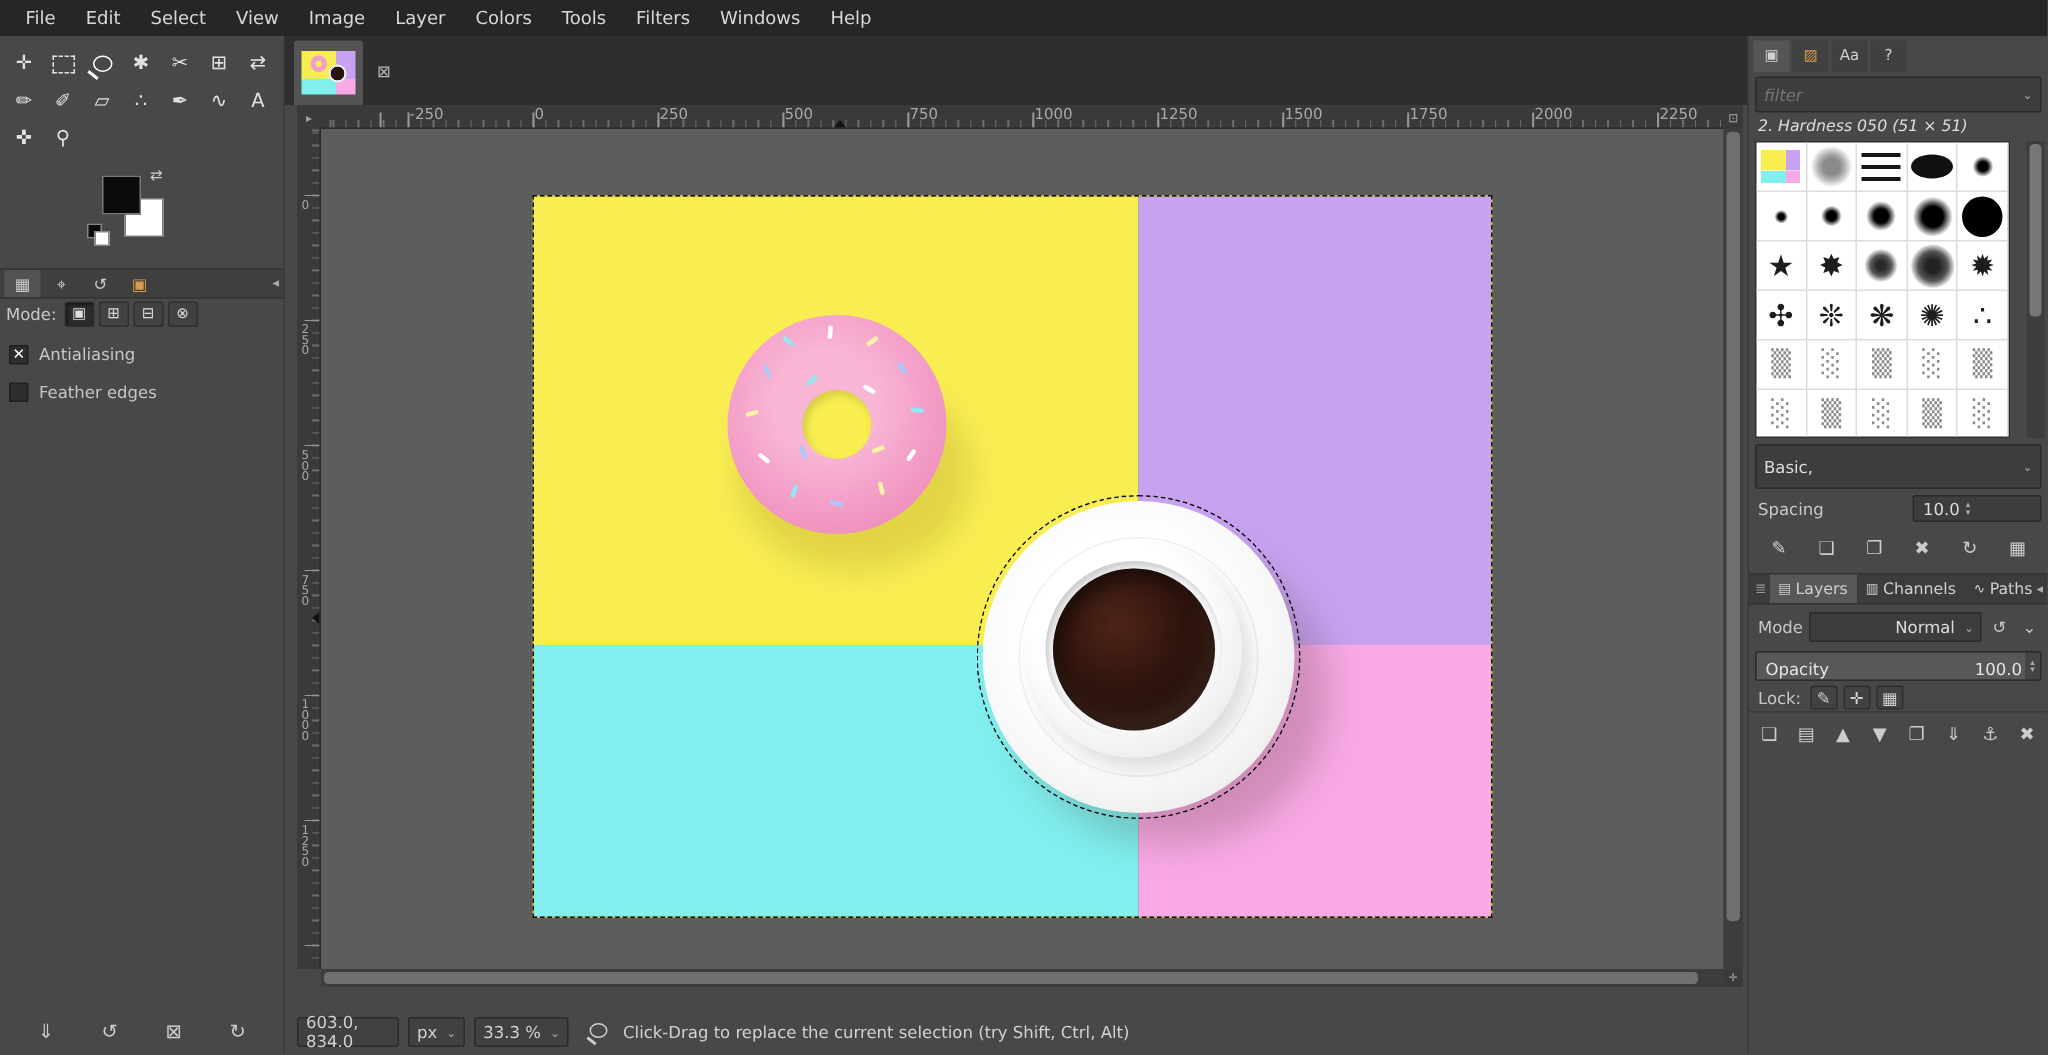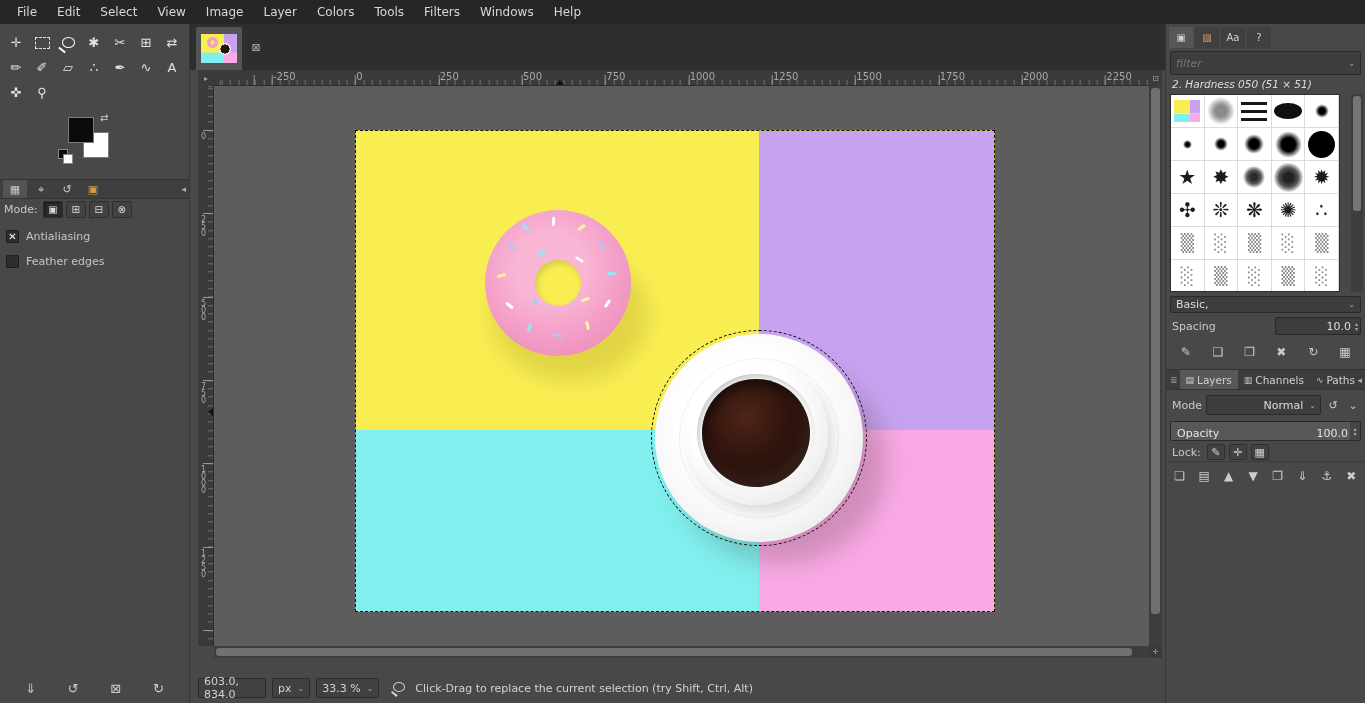--- a/index.html
+++ b/index.html
@@ -129,23 +129,23 @@
   .bcell.dot-xs::before{width:9px;height:9px;border-radius:50%;background:radial-gradient(circle,#000 0 30%,rgba(0,0,0,0) 72%);}
   .bcell.dot-s::before{width:14px;height:14px;border-radius:50%;background:radial-gradient(circle,#000 0 32%,rgba(0,0,0,0) 70%);}
   .bcell.dot-m::before{width:20px;height:20px;border-radius:50%;background:radial-gradient(circle,#000 0 34%,rgba(0,0,0,0) 70%);}
   .bcell.dot-l::before{width:27px;height:27px;border-radius:50%;background:radial-gradient(circle,#000 0 36%,rgba(0,0,0,0) 70%);}
   .bcell.circle::before{width:27px;height:27px;border-radius:50%;background:#000;}
   .bcell.fuzz-m::before{width:22px;height:22px;border-radius:50%;background:radial-gradient(circle,#2a2a2a 0 20%,#5a5a5a 45%,rgba(0,0,0,0) 72%);}
   .bcell.fuzz-l::before{width:29px;height:29px;border-radius:50%;background:radial-gradient(circle,#222 0 22%,#555 48%,rgba(0,0,0,0) 74%);}
   .bcell.glyph-light{color:#8a8a8a;font-size:17px;}
   .bscroll{position:absolute;right:2px;top:0;bottom:0;width:12px;background:#3d3d3d;}
   .bscroll .thumb{position:absolute;left:2px;right:2px;top:2px;height:58%;background:#767676;border-radius:3px;}
-  .tag-row{height:17px;margin:4px 4px 0 4px;display:flex;align-items:center;background:#3d3d3d;border:1px solid #2a2a2a;border-radius:2px;padding:0 5px;font-size:11px;color:#dddddd;}
+  .tag-row{height:30px;margin:4px 4px 0 4px;display:flex;align-items:center;background:#3d3d3d;border:1px solid #2a2a2a;border-radius:2px;padding:0 5px;font-size:11px;color:#dddddd;}
   .spacing-row{height:20px;margin:3px 4px 0 6px;display:flex;align-items:center;font-size:11px;color:#c8c8c8;}
-  .spin-box{margin-left:auto;display:flex;align-items:center;background:#3d3d3d;border:1px solid #2a2a2a;border-radius:2px;height:18px;padding:0 2px 0 6px;width:86px;justify-content:flex-end;color:#ddd;}
+  .spin-box{margin-left:auto;display:flex;align-items:center;background:#3d3d3d;border:1px solid #2a2a2a;border-radius:2px;height:18px;padding:0 2px 0 6px;width:86px;color:#ddd;}
   .spin-arrows{display:flex;flex-direction:column;margin-left:4px;line-height:5px;font-size:6px;color:#aaa;}
   .brush-actions{height:24px;margin:4px 8px 0 8px;display:flex;justify-content:space-between;align-items:center;}
   .icon-btn{width:24px;height:20px;display:flex;align-items:center;justify-content:center;color:#cccccc;font-size:12px;border-radius:2px;}
   .layers-tabs{height:21px;margin-top:5px;background:#3c3c3c;border-top:1px solid #333;border-bottom:1px solid #333;display:flex;align-items:stretch;position:relative;padding-left:2px;}
   .grip{display:flex;align-items:center;font-size:9px;color:#9a9a9a;padding:0 2px;}
   .ltab{display:flex;align-items:center;gap:3px;padding:0 6px;font-size:10.5px;color:#cfcfcf;}
   .ltab.active{background:#585858;}
   .ltab .ticon{font-size:9px;}
   .mode-row2{height:26px;display:flex;align-items:center;gap:4px;padding:4px 4px 0 6px;font-size:11px;color:#c8c8c8;}
   .mode-combo{flex:1;display:flex;align-items:center;justify-content:flex-end;background:#3d3d3d;border:1px solid #2a2a2a;border-radius:2px;height:20px;padding:0 4px;color:#ddd;}

